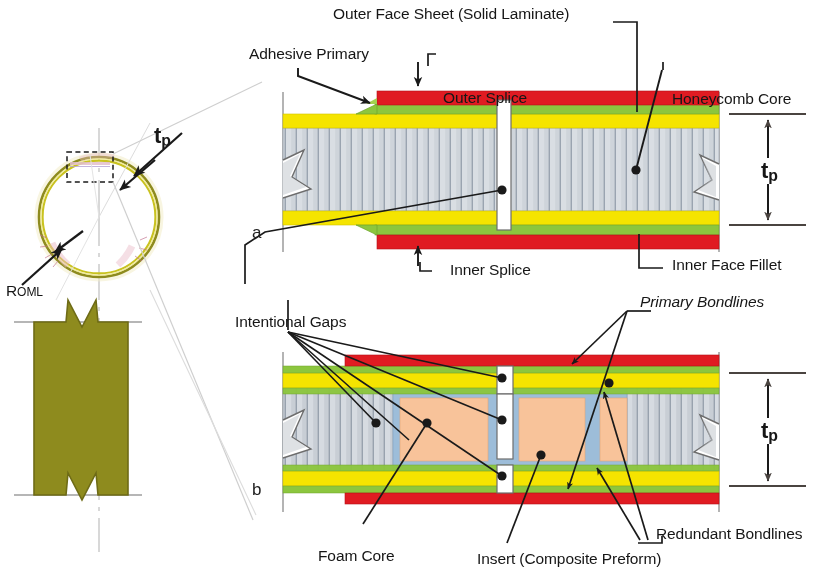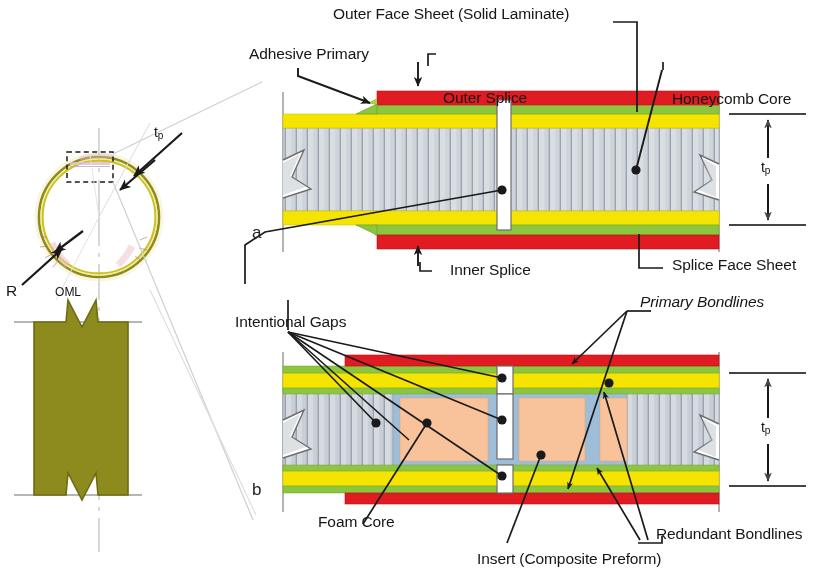--- a/index.html
+++ b/index.html
@@ -14,22 +14,22 @@
     position:absolute;
     font-family:"Liberation Sans","DejaVu Sans",sans-serif;
     font-size:15.5px;
     color:#161616;
     white-space:nowrap;
     line-height:1;
     letter-spacing:-0.1px;
   }
   .lbl.panel{font-size:17px;color:#222;}
   .sub-s{font-size:0.72em;vertical-align:-0.18em;}
-  .sc{font-size:0.78em;margin-left:38px;}
-  .lbl.tp{font-size:14px;font-weight:400;text-align:right;}
+  .sc{font-size:0.78em;}
+  .lbl.tp{font-size:22px;font-weight:700;text-align:right;}
 </style>
 </head>
 <body>
 
 <div id="stage">
 
   <svg class="layer" viewBox="0 0 840 582" xmlns="http://www.w3.org/2000/svg">
     <defs>
 
       <pattern id="honeycomb" width="11" height="8" patternUnits="userSpaceOnUse">
@@ -245,29 +245,29 @@
   <div class="lbl" style="left:249px;top:46px;">Adhesive Primary</div>
 
   <div class="lbl" style="left:443px;top:46px;margin-top:44px;">Outer Splice</div>
 
   <div class="lbl" style="left:672px;top:53px;margin-top:38px;">Honeycomb Core</div>
 
   <div class="lbl panel" style="left:252px;top:224px;">a</div>
 
   <div class="lbl" style="left:450px;top:262px;">Inner Splice</div>
 
-  <div class="lbl" style="left:672px;top:257px;">Splice Face Sheet</div>
+  <div class="lbl" style="left:672px;top:257px;">Inner Face Fillet</div>
 
   <div class="lbl" style="left:235px;top:285px;margin-top:29px;">Intentional Gaps</div>
 
   <div class="lbl" style="left:640px;top:294px;font-style:italic;">Primary Bondlines</div>
 
   <div class="lbl panel" style="left:252px;top:481px;">b</div>
 
-  <div class="lbl" style="left:318px;top:514px;">Foam Core</div>
+  <div class="lbl" style="left:318px;top:548px;">Foam Core</div>
 
   <div class="lbl" style="left:477px;top:551px;text-align:center;">Insert (Composite Preform)</div>
 
   <div class="lbl" style="left:656px;top:526px;">Redundant Bondlines</div>
 
   <div class="lbl tp" style="left:154px;top:125px;">
     <span>t</span><span class="sub-s">p</span>
   </div>
 
   <div class="lbl tp" style="left:761px;top:160px;">

